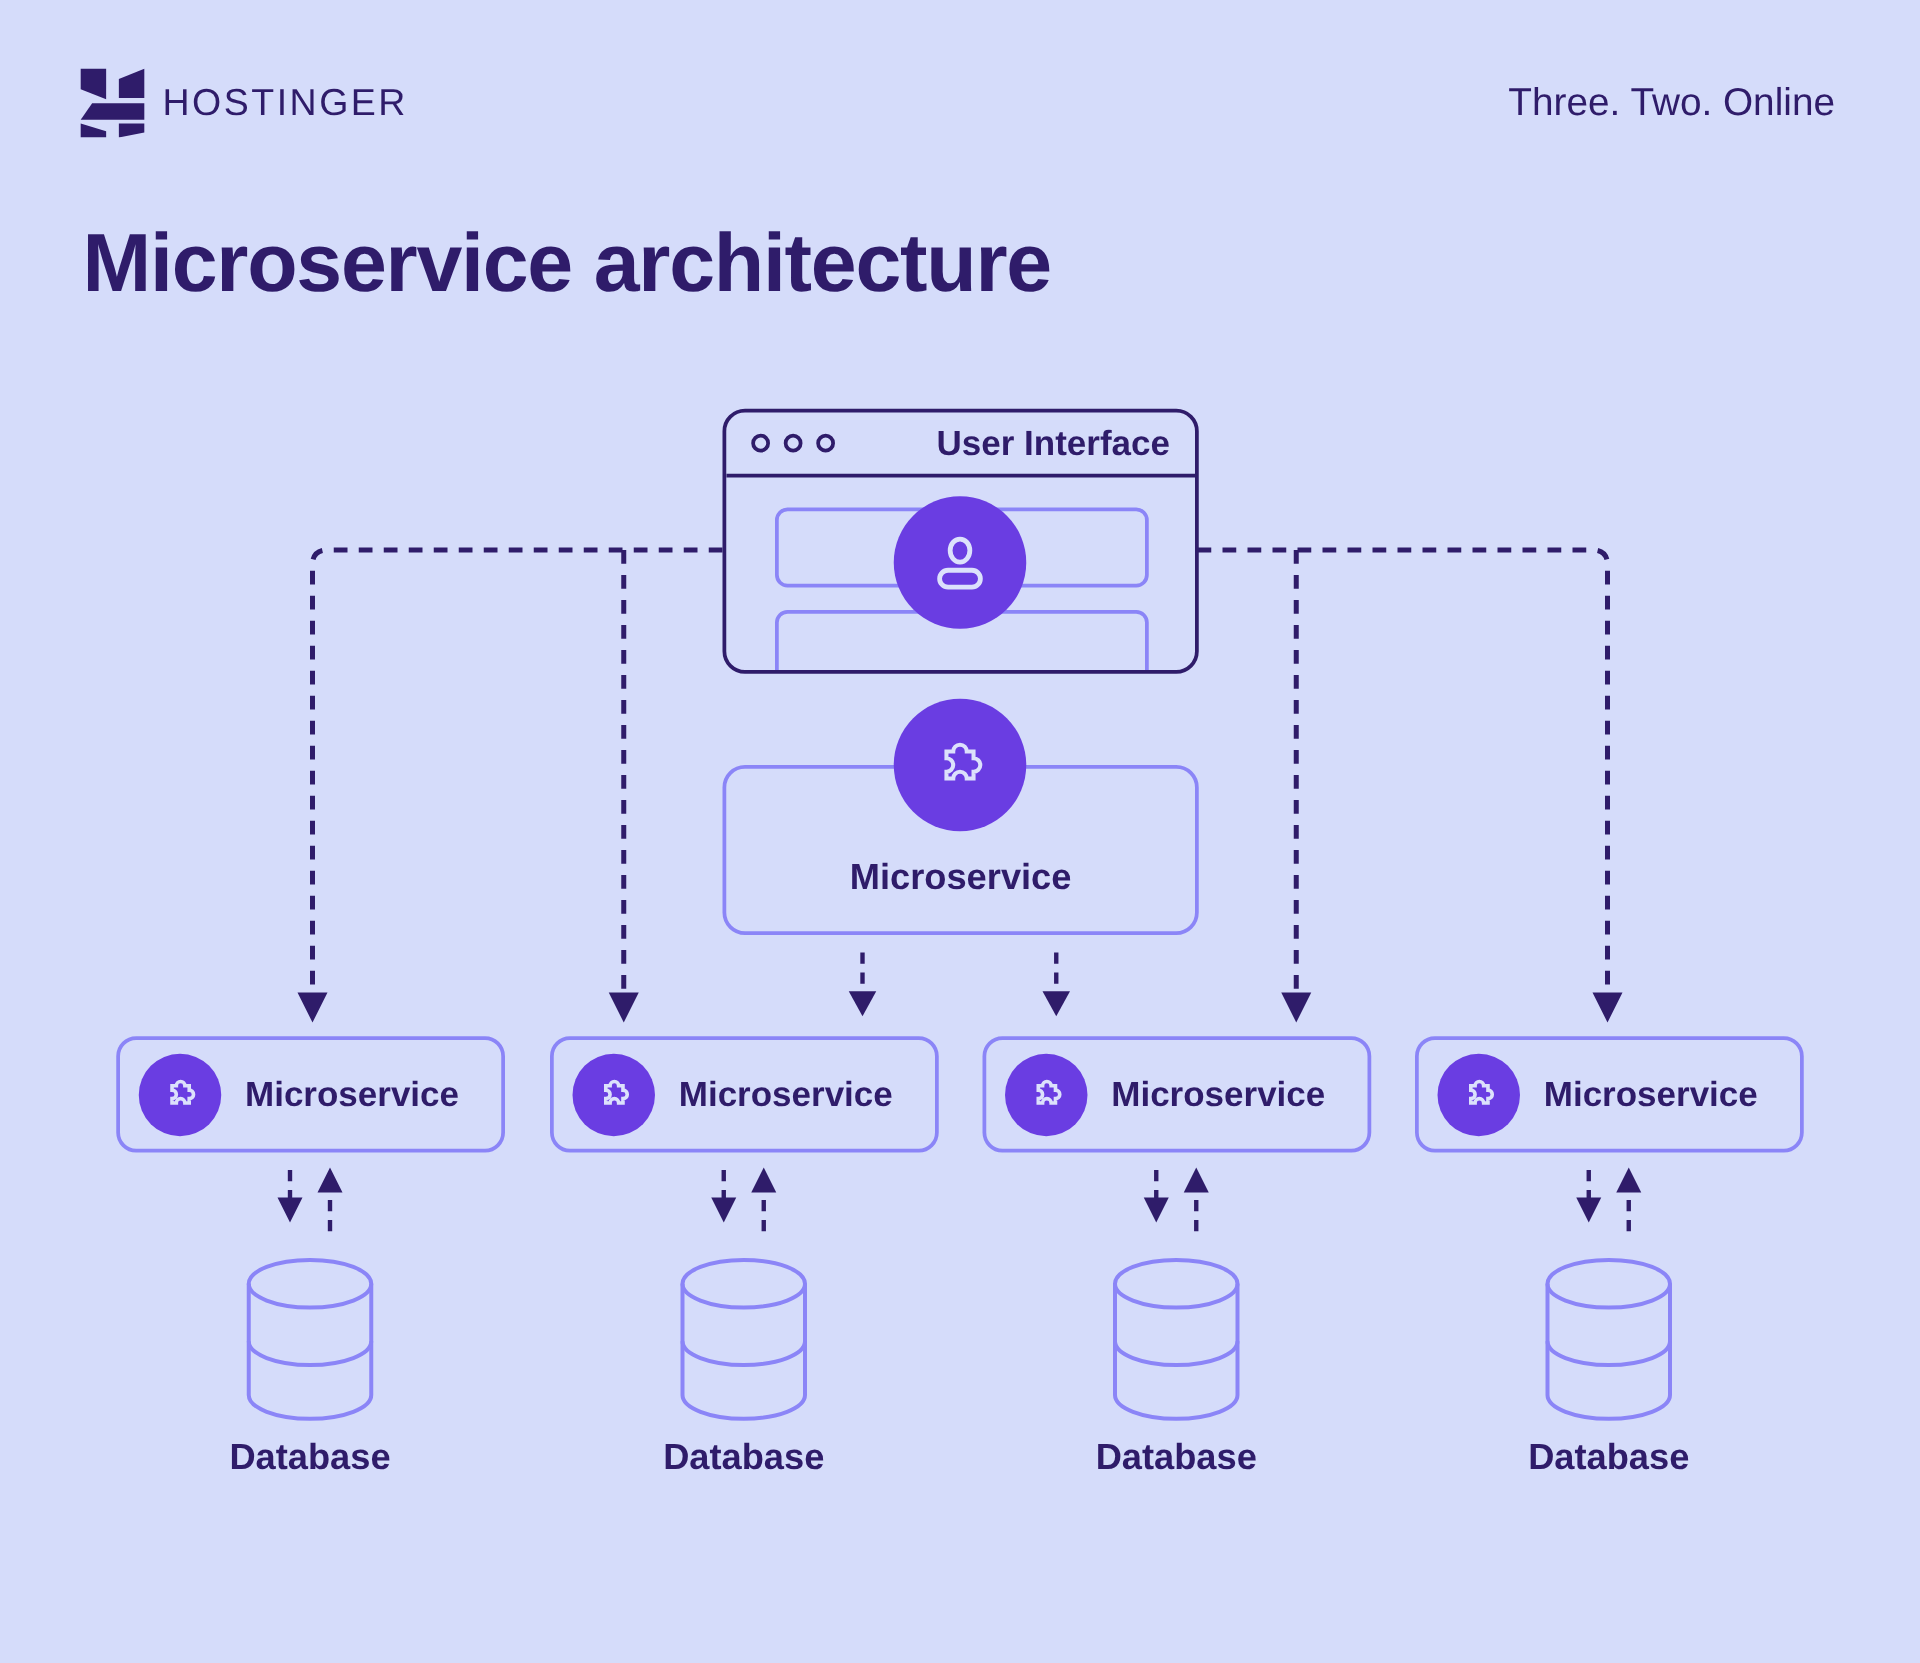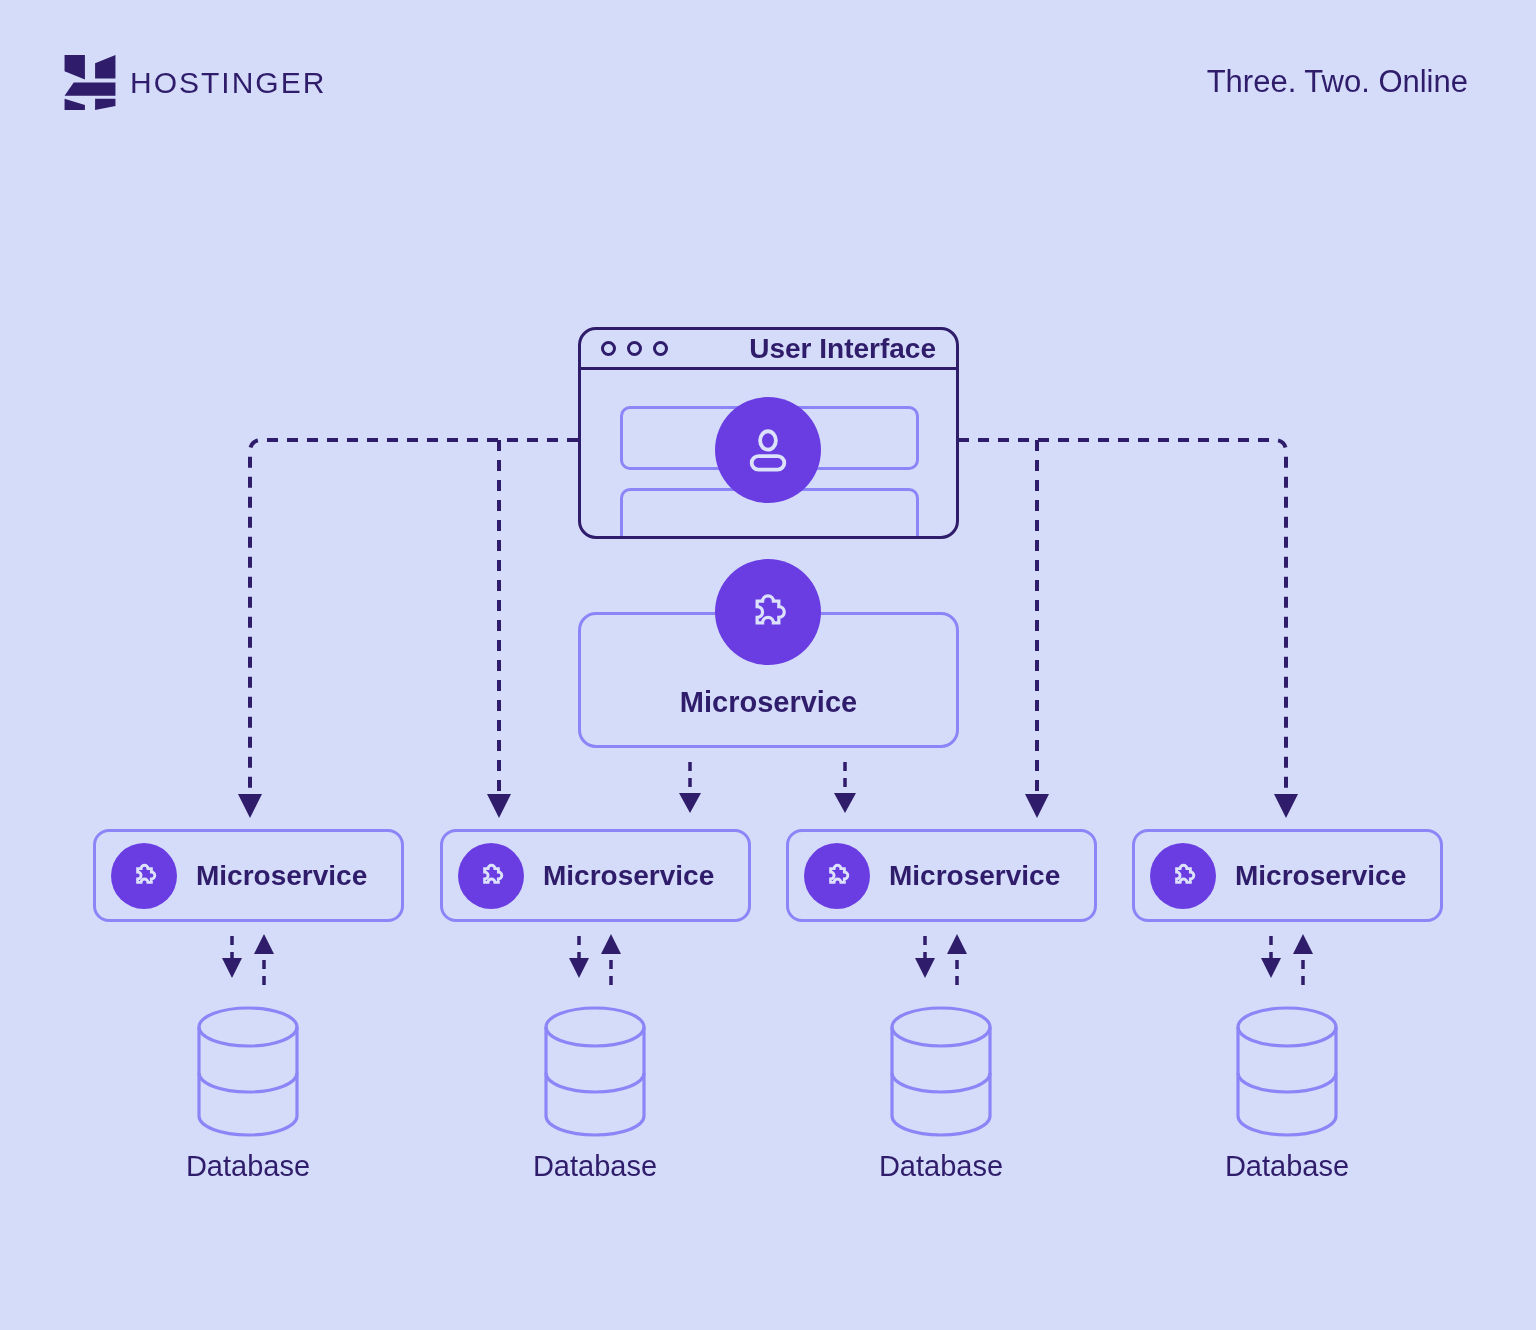--- a/index.html
+++ b/index.html
@@ -37,21 +37,21 @@
   .connectors path.long{stroke-dasharray:11 9;}
   .connectors path.mini{stroke-width:3.5;stroke-dasharray:9 7;}
   .connectors polygon{fill:var(--dark);}
   
   .ui-window{
     position:absolute;left:578px;top:327px;width:381px;height:212px;
     border:3.5px solid var(--dark);border-radius:18px;background:var(--bg);
     overflow:hidden;
   }
   .ui-bar{
-    position:absolute;left:0;top:0;width:100%;height:40px;
+    position:absolute;left:0;top:0;width:100%;height:52px;
     border-bottom:3.5px solid var(--dark);
     display:flex;align-items:center;padding:0 20px;gap:11px;
   }
   .win-dot{width:15px;height:15px;border:3.5px solid var(--dark);border-radius:50%;}
   .ui-title{margin-left:auto;font-size:28px;font-weight:bold;color:var(--dark);}
   .ui-field{
     position:absolute;left:39px;width:299px;height:64px;
     border:3px solid var(--light-border);border-radius:10px;
   }
   .ui-field.f1{top:76px;}
@@ -86,40 +86,41 @@
   .small-circle{
     width:66px;height:66px;border-radius:50%;background:var(--purple);
     display:flex;align-items:center;justify-content:center;flex:0 0 auto;
   }
   .service-label{font-size:28px;font-weight:bold;color:var(--dark);}
   
   .db-cyl{position:absolute;top:1005px;width:104px;height:132px;}
   .db-cyl.c0{left:196px;}.db-cyl.c1{left:543px;}.db-cyl.c2{left:889px;}.db-cyl.c3{left:1235px;}
   .db-label{
     position:absolute;top:1150px;width:220px;text-align:center;
-    font-size:29px;font-weight:normal;color:var(--dark);
+    font-size:29px;font-weight:bold;color:var(--dark);
   }
   .db-label.c0{left:138px;}.db-label.c1{left:485px;}.db-label.c2{left:831px;}.db-label.c3{left:1177px;}
 </style>
 </head>
 <body>
 
 <div class="canvas">
 
   <svg class="logo" viewBox="0 0 50 56">
     <g fill="#2f1c6a">
       <polygon points="0,2 20,2 20,26 0,18"></polygon>
       <polygon points="30,10 50,2 50,25 30,25"></polygon>
       <polygon points="9,29 50,29 50,42 0,42"></polygon>
       <polygon points="0,45 20,51 20,56 0,56"></polygon>
       <polygon points="30,45 50,45 50,52 30,56"></polygon>
     </g>
   </svg>
   <div class="brand">HOSTINGER</div>
   <div class="tagline">Three. Two. Online</div>
+  <h1 class="page-title">Microservice architecture</h1>
 
   <svg class="connectors">
 
     <path class="long" d="M578,440 H262 Q250,440 250,452 V796"></path>
     <polygon points="238,794 262,794 250,818"></polygon>
 
     <path class="long" d="M499,440 V796"></path>
     <polygon points="487,794 511,794 499,818"></polygon>
 
     <path class="long" d="M958,440 H1274 Q1286,440 1286,452 V796"></path>

